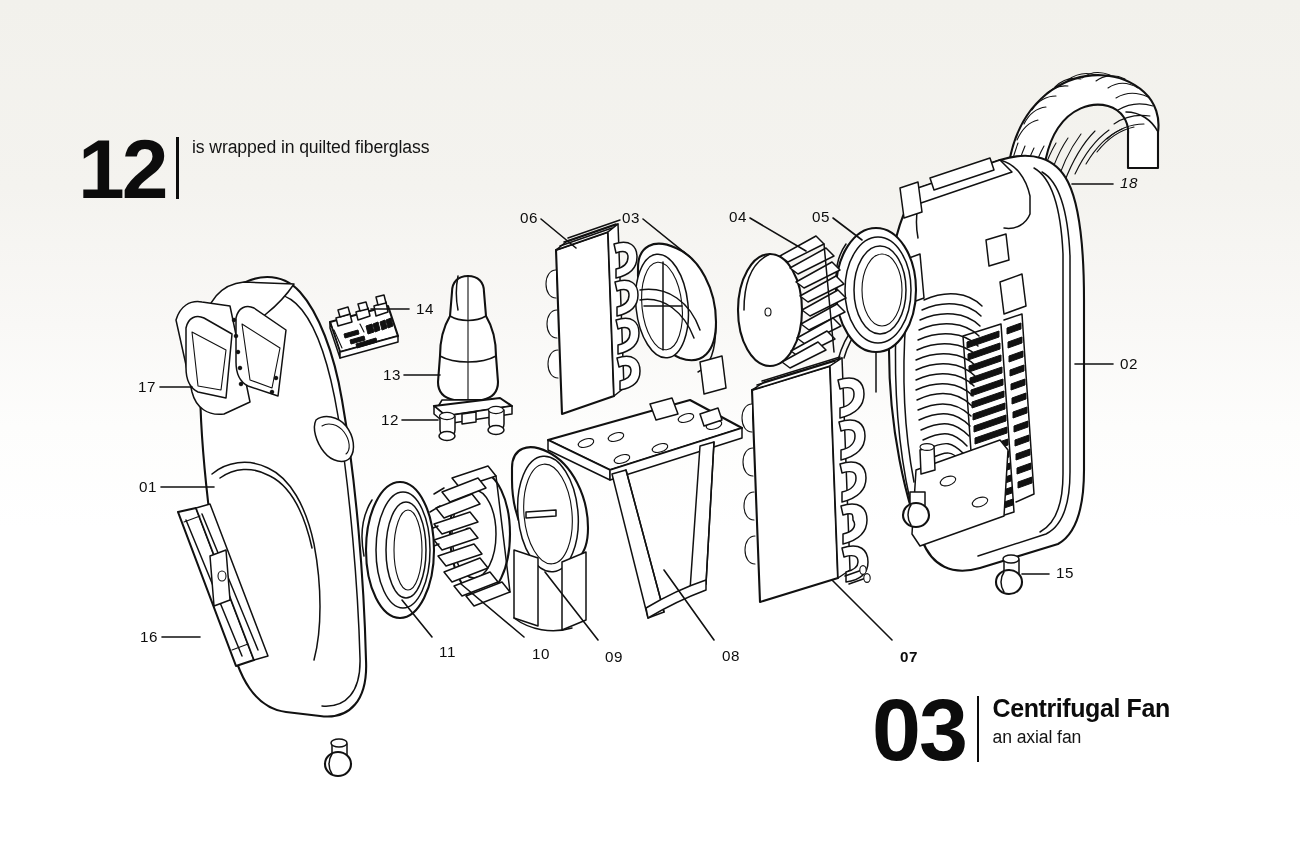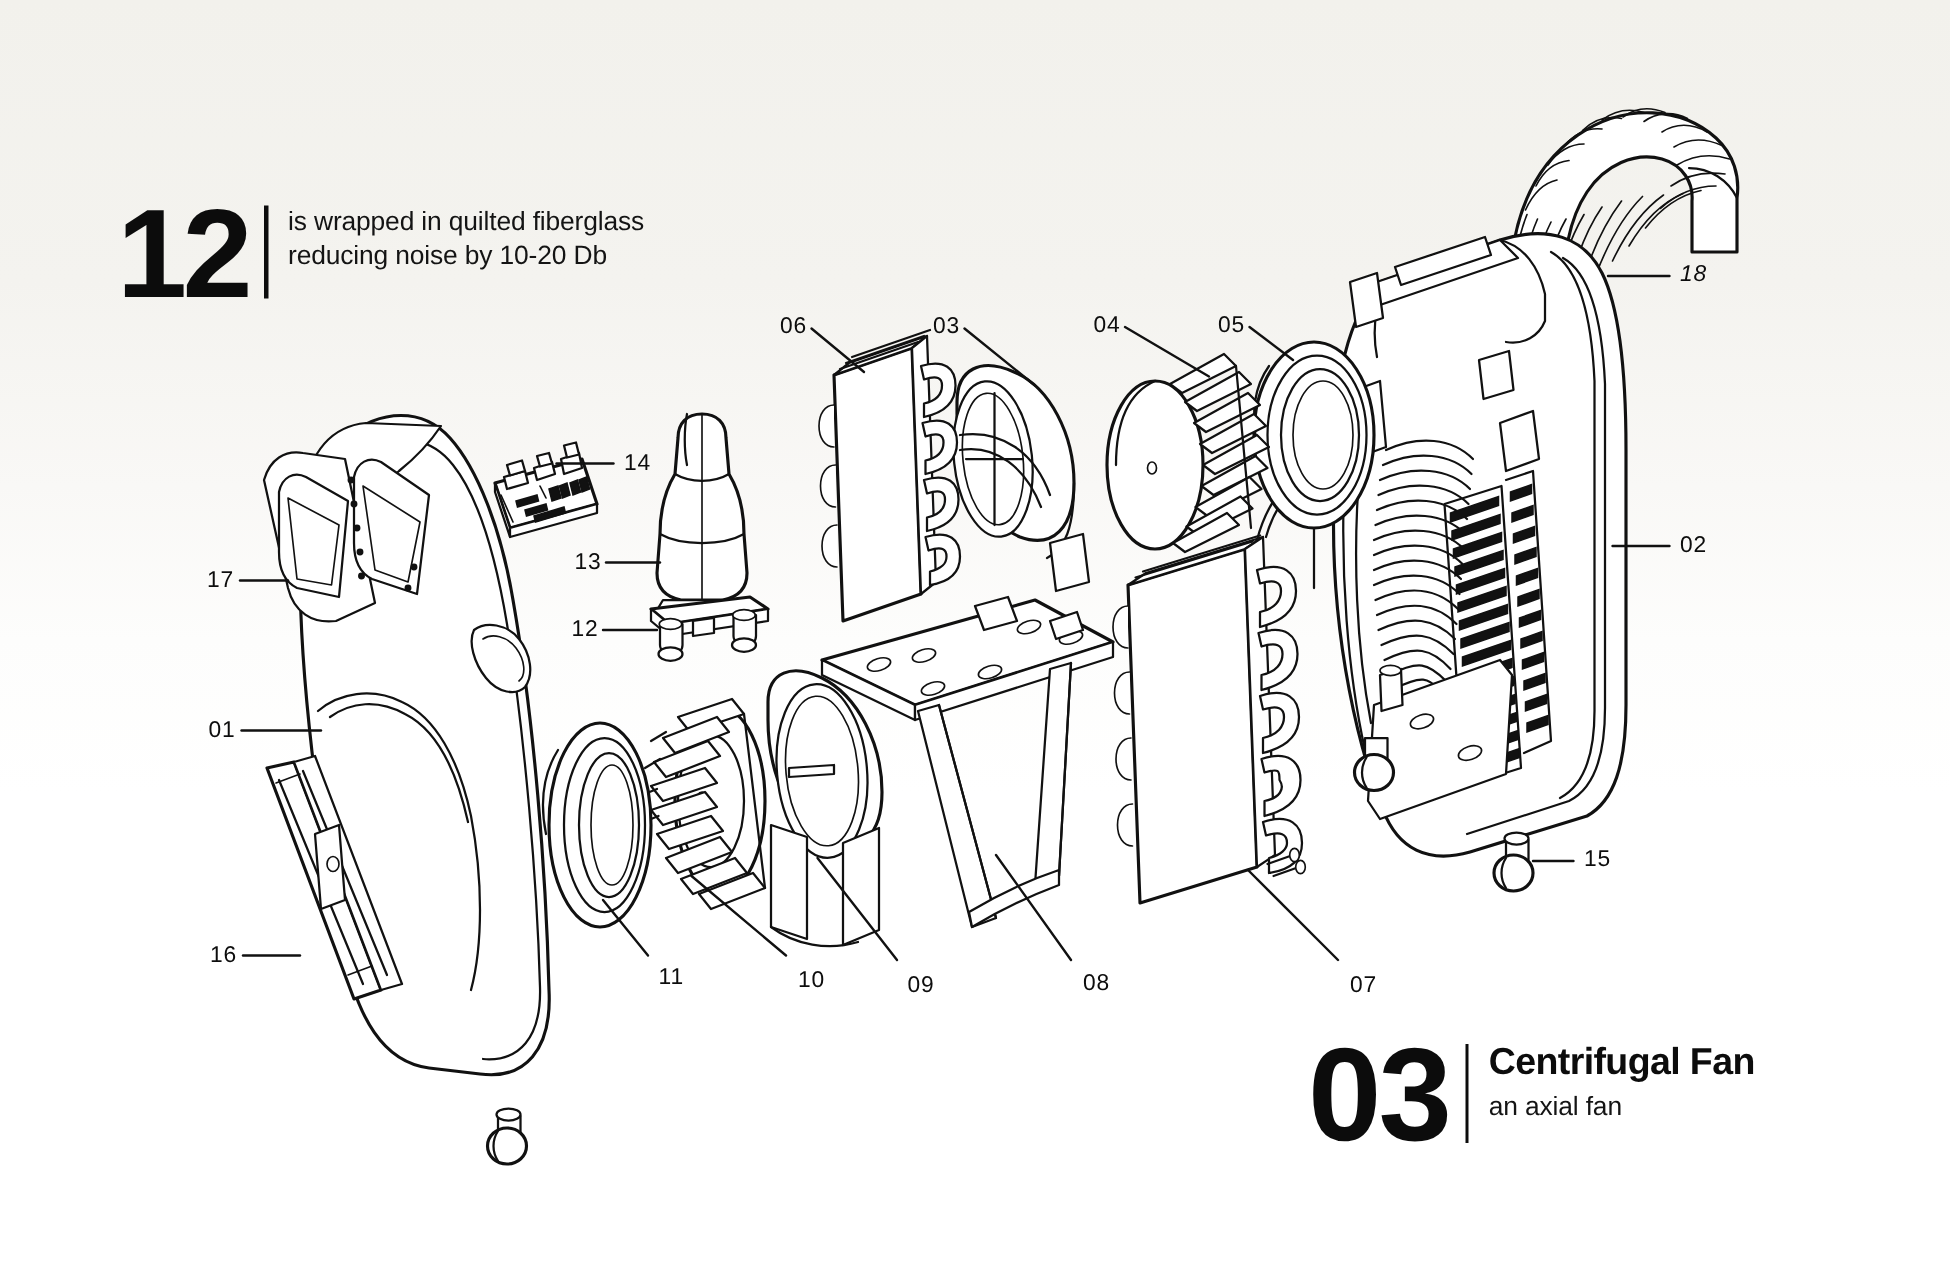--- a/index.html
+++ b/index.html
@@ -502,21 +502,20 @@
       <path class="leader" d="M664 570 L714 640"></path>
       <path class="leader" d="M832 580 L892 640"></path>
     </g>
   </svg>
 
   <div class="callout" id="callout-compressor">
     <div class="bignum">12</div>
     <div class="rule"></div>
     <div class="txt">
       <div class="sub">is wrapped in quilted fiberglass</div>
-      <div class="sub">reducing noise by 10-20 Db</div>
     </div>
   </div>
 
   <div class="callout" id="callout-fan">
     <div class="bignum">03</div>
     <div class="rule"></div>
     <div class="txt">
       <div class="ttl">Centrifugal Fan</div>
       <div class="sub">an axial fan</div>
     </div>
@@ -533,16 +532,16 @@
       <div class="plabel" style="left: 416px; top: 300px;">14</div>
       <div class="plabel" style="left: 383px; top: 366px; text-align: center;">13</div>
       <div class="plabel" style="left: 381px; top: 411px;">12</div>
       <div class="plabel" style="left: 138px; top: 378px;">17</div>
       <div class="plabel" style="left: 139px; top: 478px;">01</div>
       <div class="plabel" style="left: 140px; top: 628px;">16</div>
       <div class="plabel" style="left: 439px; top: 643px;">11</div>
       <div class="plabel" style="left: 532px; top: 645px;">10</div>
       <div class="plabel" style="left: 605px; top: 648px;">09</div>
       <div class="plabel" style="left: 722px; top: 647px;">08</div>
-      <div class="plabel" style="left: 900px; top: 648px;">07</div>
+      <div class="plabel" style="left: 900px; top: 648px; font-weight: bold;">07</div>
     </div>
 
 </div>
 
 </body></html>

